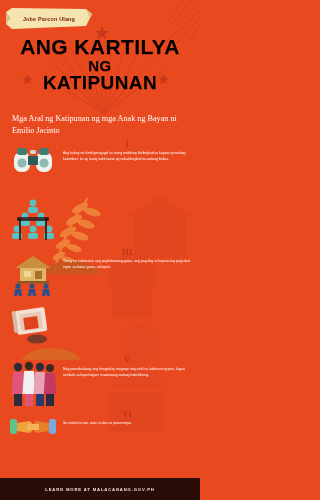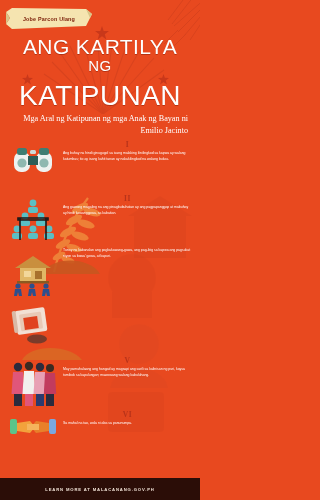--- a/index.html
+++ b/index.html
@@ -37,30 +37,30 @@
   #ribbon .rb-label {
     position:relative; z-index:2;
     font-size:5.4px; font-weight:bold;
     color:#7a1d08; letter-spacing:.2px;
     white-space:nowrap;
   }
 
   
   #titleblock { position:absolute; top:36px; left:0; width:200px; text-align:center; }
   .t-line {
-    color:#ffffff; font-weight:normal;
+    color:#000000; font-weight:bold;
     letter-spacing:.4px; line-height:1.04;
     text-shadow:0 1px 0 rgba(120,25,5,.45);
   }
   .t1 { font-size:21px; }
   .t2 { font-size:15px; }
-  .t3 { font-size:28px;margin-top:8px; }
+  .t3 { font-size:19px; }
   #subtitle {
     position:absolute; top:113px; left:12px; width:176px;
-    text-align:right; color:#fff;
+    text-align:left; color:#fff;
     font-family:"Liberation Serif", serif;
     font-size:8.2px; line-height:1.42;
   }
 
   
   .star { position:absolute; color:#c9381a; }
   .star svg { display:block; }
   .s-top { top:26px; left:95px; }
   .s-left { top:74px; left:22px; }
   .s-right { top:74px; left:158px; }
@@ -243,24 +243,20 @@
             <circle cx="9" cy="31" r="3.4"></circle>
               <rect x="4" y="35" width="10" height="6" rx="2"></rect>
             <circle cx="25" cy="31" r="3.4"></circle>
               <rect x="20" y="35" width="10" height="6" rx="2"></rect>
             <circle cx="41" cy="31" r="3.4"></circle>
               <rect x="36" y="35" width="10" height="6" rx="2"></rect>
           </g>
           <path d="M10 20 L40 20 L40 22 L10 22 Z M12 20 L12 42 M38 20 L38 42" stroke="#1a1a1a" stroke-width="1.6" fill="none"></path>
         </svg>
       </div>
-      <div class="sec-body">
-        <div class="sec-num">II</div>
-        <div class="sec-text">Ang gawang magaling na ang pinagbubuhatan ay ang pagpapanggap at mabuhay ay hindi kawanggawa, sa kabaitan.</div>
-      </div>
     </div>
 
     <div class="section">
       <div class="sec-art">
         <svg width="52" height="46" viewBox="0 0 52 46">
           <path d="M8 16 L26 4 L44 16 Z" fill="#c98f3e"></path>
           <rect x="13" y="16" width="26" height="14" fill="#e0b766"></rect>
           <rect x="17" y="19" width="7" height="6" fill="#f2d79a"></rect>
           <rect x="28" y="19" width="7" height="8" fill="#a8712c"></rect>
           <rect x="10" y="29" width="32" height="2.4" fill="#8a5a20"></rect>
@@ -268,20 +264,21 @@
             <circle cx="11" cy="34" r="2.6"></circle>
               <path d="M8 37 h6 l1 7 h-3 l-1 -4 l-1 4 h-3 Z"></path>
             <circle cx="25" cy="34" r="2.6"></circle>
               <path d="M22 37 h6 l1 7 h-3 l-1 -4 l-1 4 h-3 Z"></path>
             <circle cx="39" cy="34" r="2.6"></circle>
               <path d="M36 37 h6 l1 7 h-3 l-1 -4 l-1 4 h-3 Z"></path>
           </g>
         </svg>
       </div>
       <div class="sec-body">
+        <div class="sec-num">III</div>
         <div class="sec-text">Tunay na kabanalan ang pagkakawang-gawa, ang pag-ibig sa kapwa ang pagsukat niyon sa bawa' gawa, at kapuri.</div>
       </div>
     </div>
 
     <div class="section">
       <div class="sec-art">
         <svg width="46" height="40" viewBox="0 0 46 40">
           <rect x="6" y="3" width="30" height="24" rx="2" fill="#f2e0d4" transform="rotate(-8 21 15)"></rect>
           <rect x="10" y="7" width="22" height="17" rx="1.5" fill="#e8c9b6" transform="rotate(-8 21 15)"></rect>
           <rect x="14" y="11" width="14" height="12" fill="#e0421f" transform="rotate(-8 21 17)"></rect>

